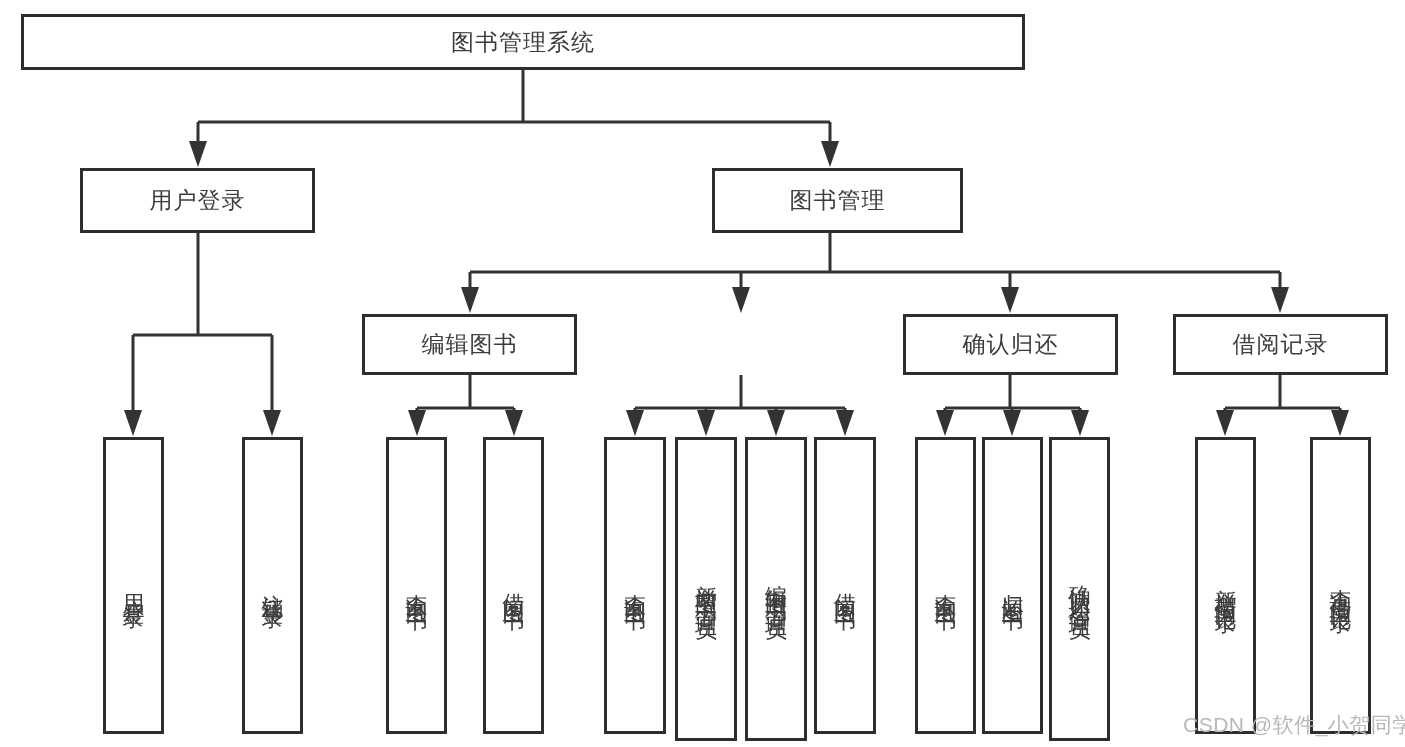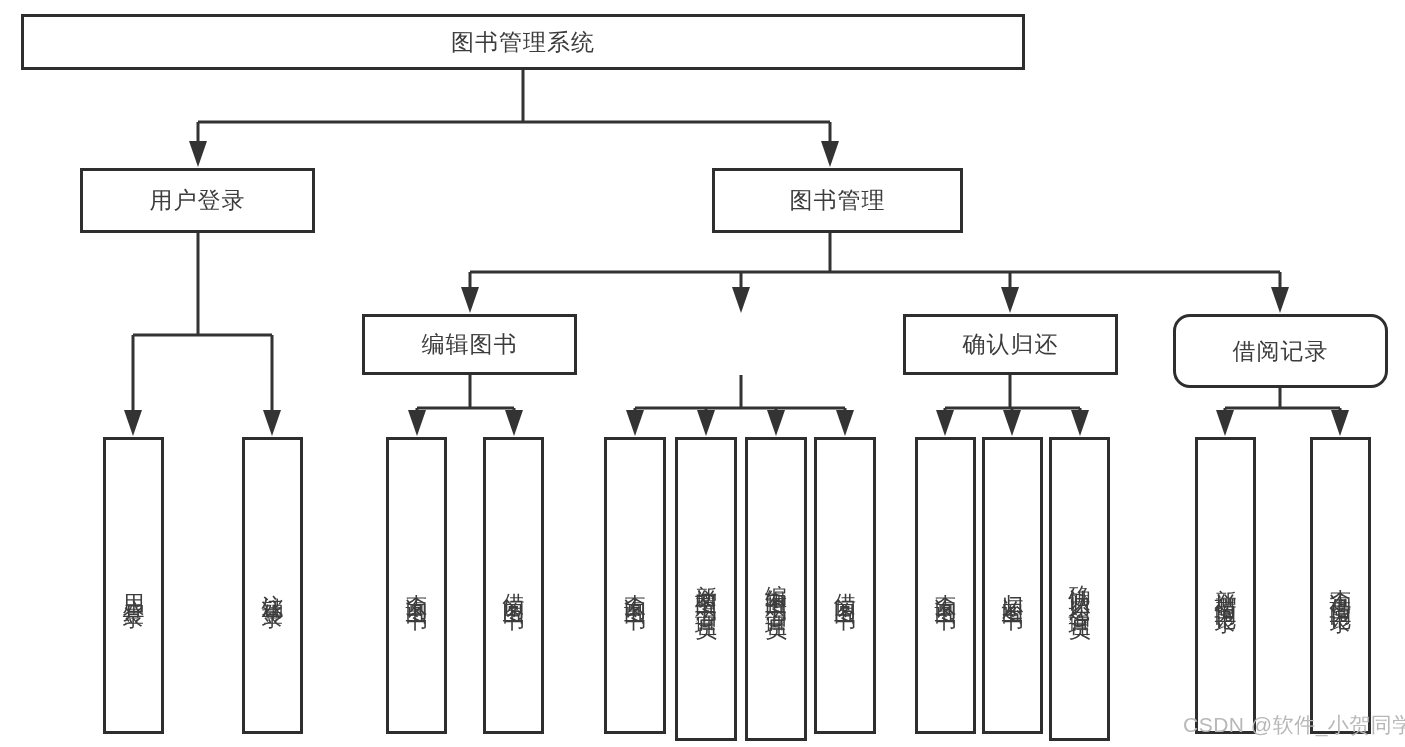--- a/index.html
+++ b/index.html
@@ -129,21 +129,21 @@
     </g>
   </svg>
 
   <div class="node" style="left:21px; top:14px; width:1004px; height:56px;">图书管理系统</div>
 
   <div class="node" style="left:80px; top:168px; width:235px; height:65px;">用户登录</div>
   <div class="node" style="left:712px; top:168px; width:251px; height:65px;">图书管理</div>
 
   <div class="node" style="left:362px; top:314px; width:215px; height:61px;">编辑图书</div>
   <div class="node" style="left:903px; top:314px; width:215px; height:61px;">确认归还</div>
-  <div class="node" style="left:1173px; top:314px; width:215px; height:74px;border-radius:17px;">借阅记录</div>
+  <div class="node" style="left:1173px; top:314px; width:215px; height:61px;">借阅记录</div>
 
   <div class="leaf" style="left:103px; top:437px; width:61px; height:297px;">用户登录</div>
   <div class="leaf" style="left:242px; top:437px; width:61px; height:297px;">注销登录</div>
 
   <div class="leaf" style="left:386px; top:437px; width:61px; height:297px;">查询图书</div>
   <div class="leaf" style="left:483px; top:437px; width:61px; height:297px;">借阅图书</div>
 
   <div class="leaf" style="left:604px; top:437px; width:62px; height:297px;">查询图书</div>
   <div class="leaf" style="left:675px; top:437px; width:62px; height:304px;">新增图书（管理员）</div>
   <div class="leaf" style="left:745px; top:437px; width:62px; height:304px;">编辑图书（管理员）</div>

